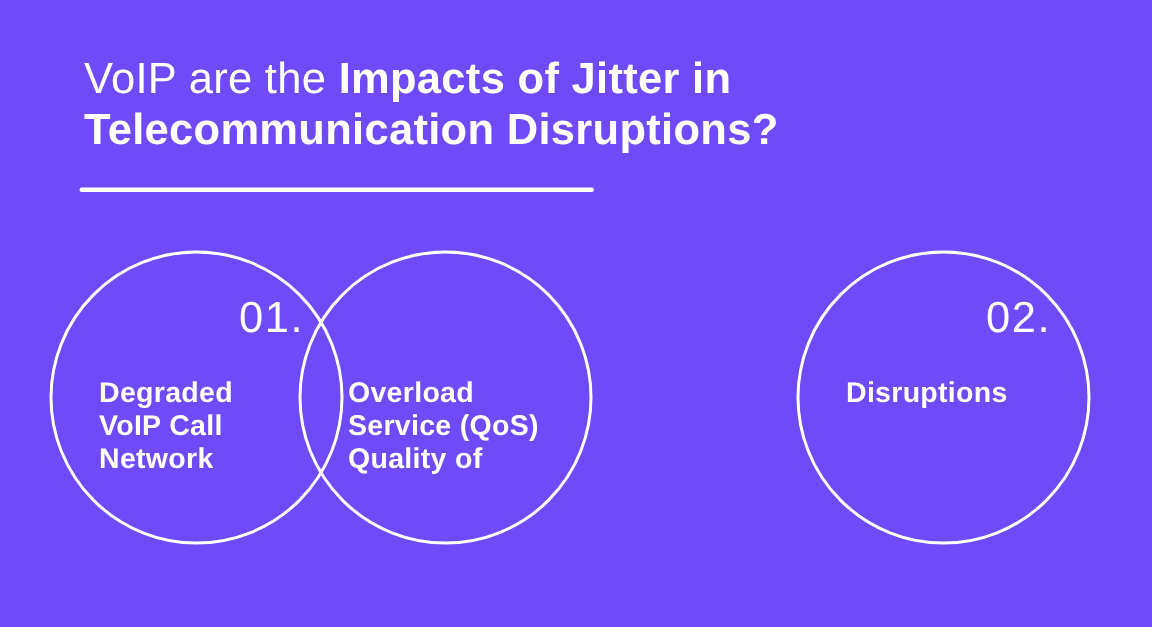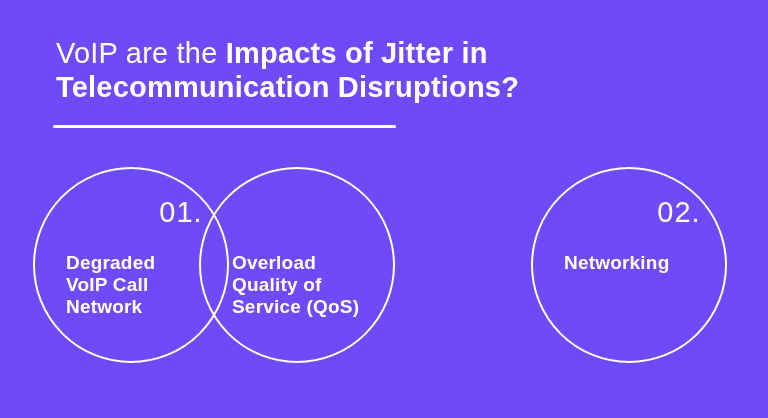--- a/index.html
+++ b/index.html
@@ -88,26 +88,26 @@
     <div class="label">
       <span>Degraded</span>
       <span>VoIP Call</span>
       <span>Network</span>
     </div>
   </div>
 
   <div class="circle c2">
     <div class="label">
       <span>Overload</span>
+      <span>Service (QoS)</span>
       <span>Quality of</span>
-      <span>Service (QoS)</span>
     </div>
   </div>
 
 
   <div class="circle c4">
     <div class="num">02.</div>
     <div class="label">
-      <span>Networking</span>
+      <span>Disruptions</span>
     </div>
   </div>
 
 </div>
 
 </body></html>

